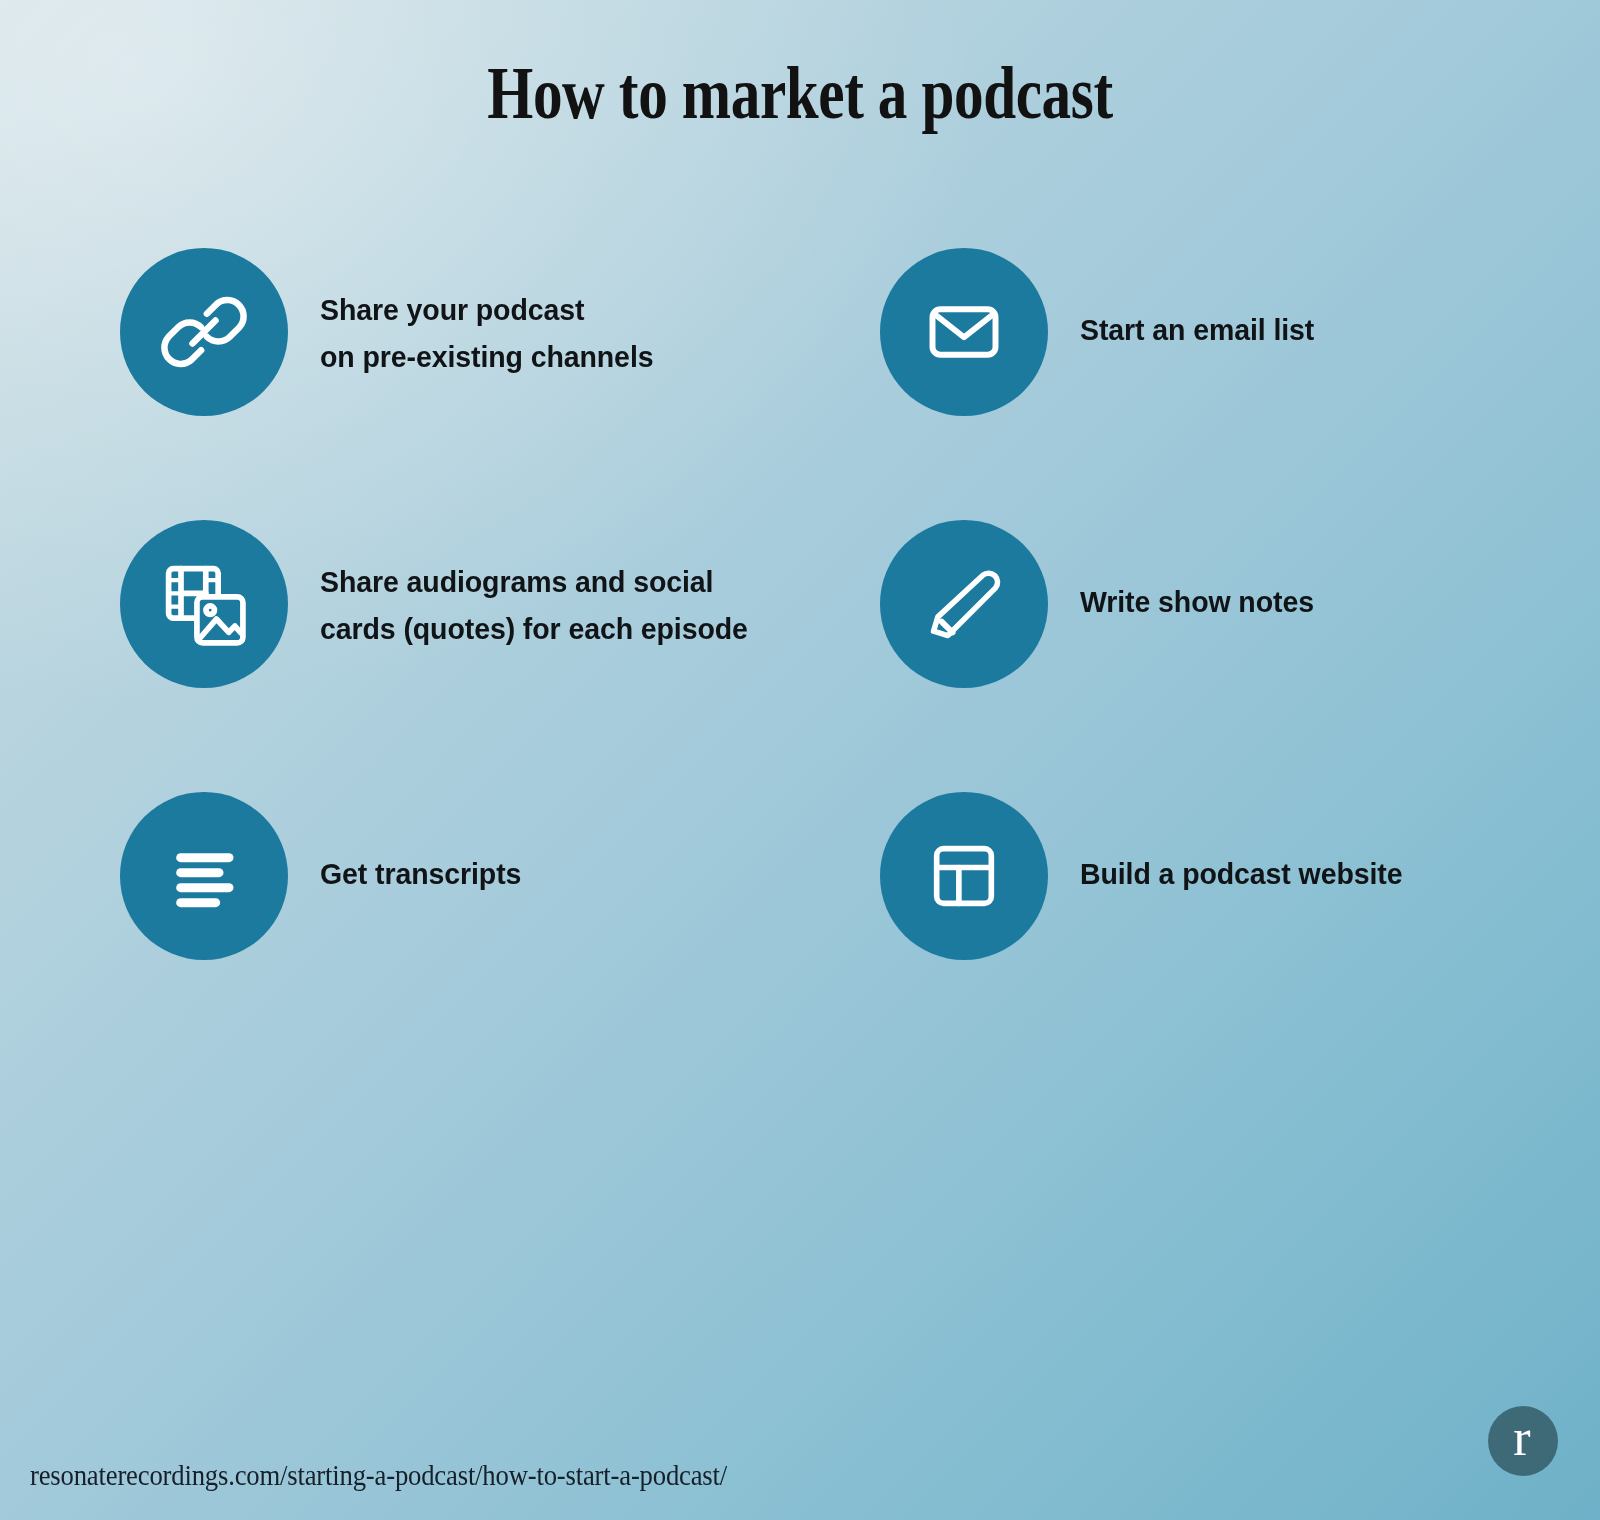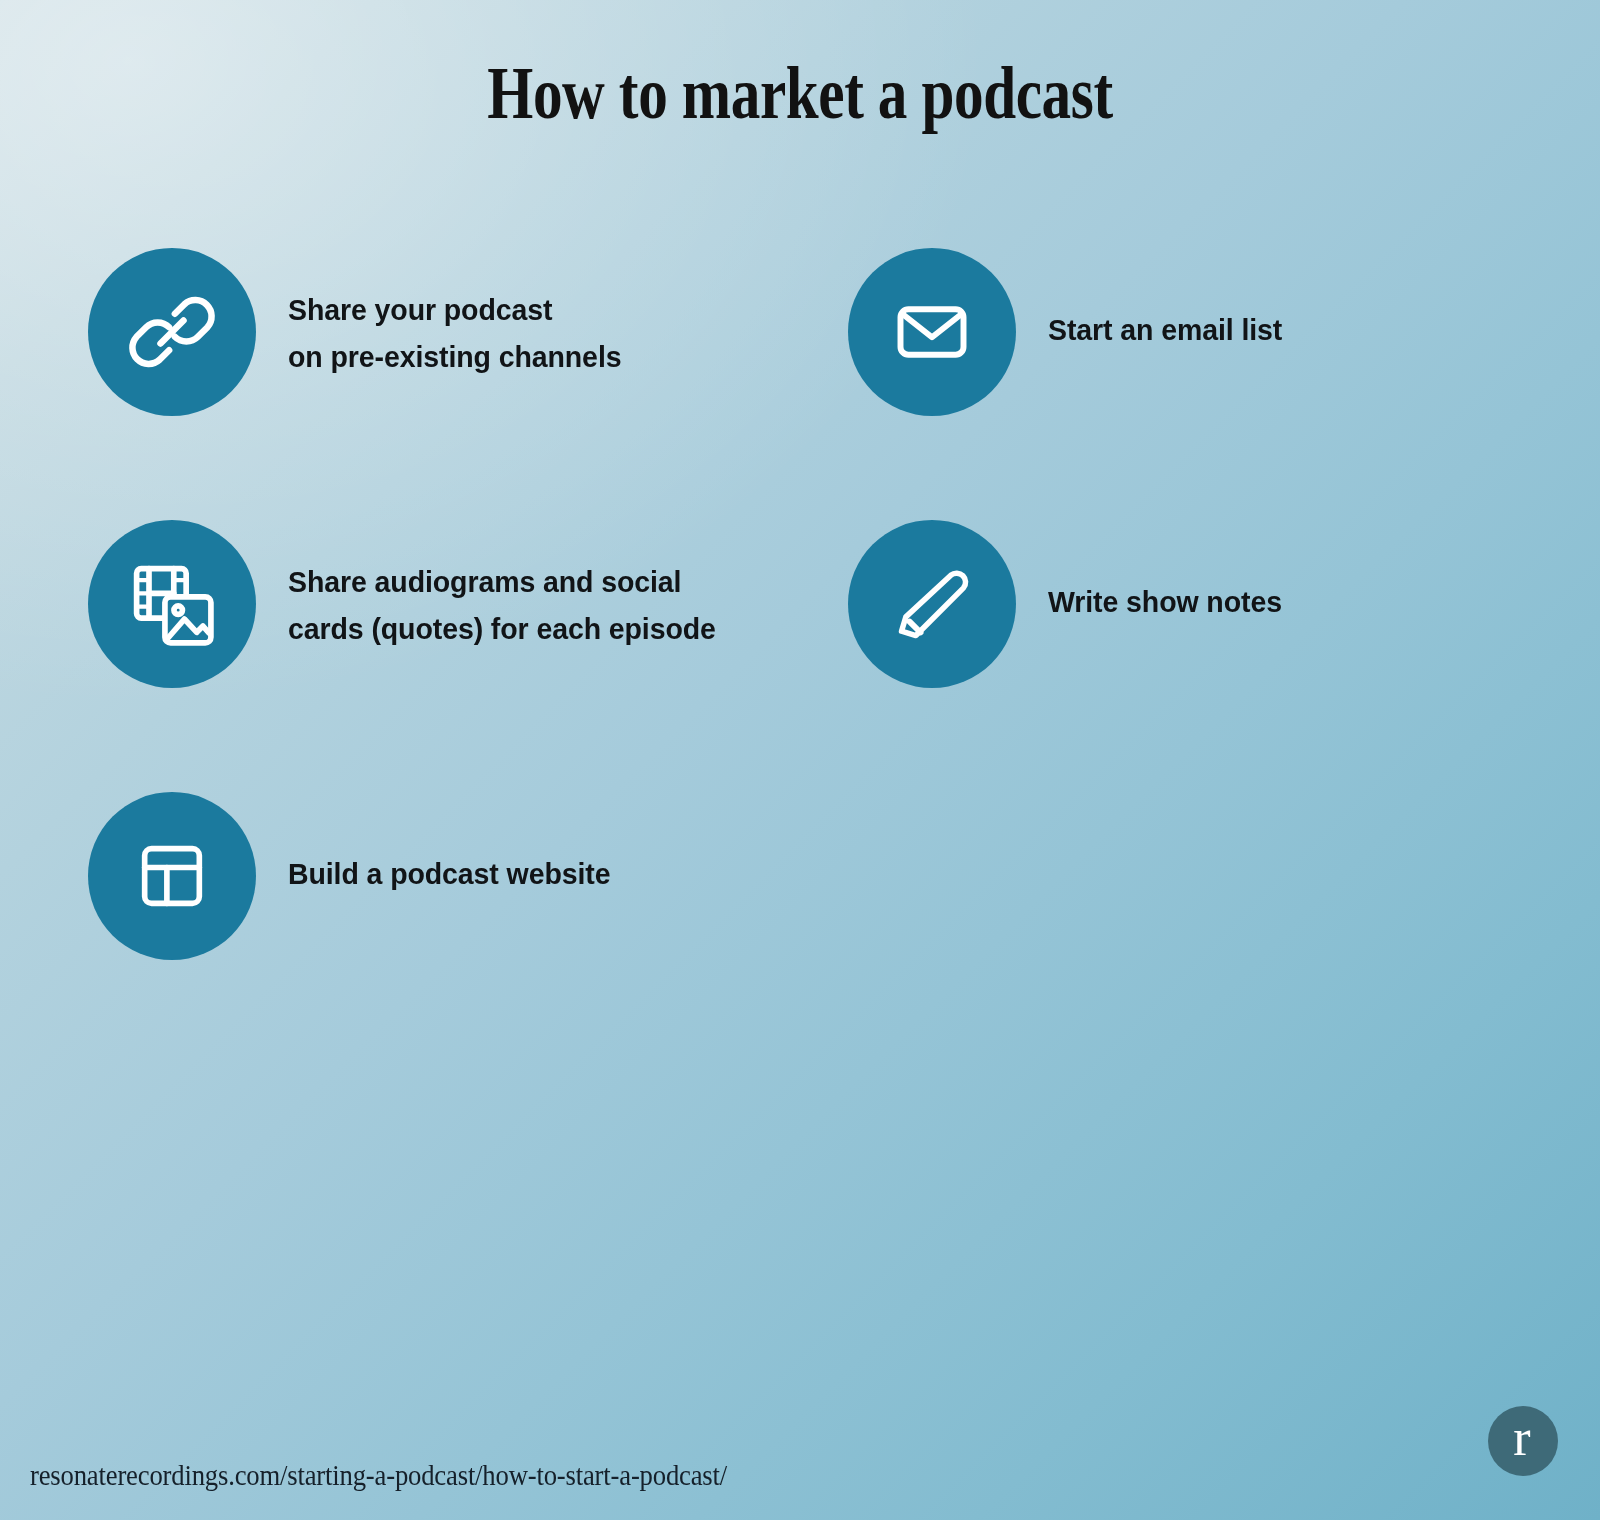--- a/index.html
+++ b/index.html
@@ -62,21 +62,21 @@
 
   .grid {
     position: absolute;
     top: 248px;
     left: 0;
     width: 1600px;
     display: grid;
     grid-template-columns: 760px 760px;
     grid-template-rows: 272px 272px 272px 250px;
     column-gap: 0px;
-    padding-left: 88px;
+    padding-left: 120px;
     box-sizing: border-box;
   }
 
   .item {
     display: flex;
     align-items: flex-start;
     gap: 32px;
   }
 
   .icon-circle {
@@ -214,20 +214,34 @@
           <path d="M36.2 7.6 a5.4 5.4 0 0 1 7.6 7.6 L15.2 43.8 L6.6 41.2 L9.2 32.6 Z" transform="translate(-1,-1) scale(0.93) translate(2,2)"></path>
           <line x1="11.5" y1="33.8" x2="17.6" y2="39.9"></line>
         </svg>
       </div>
       <div class="item-label">
         <span>Write show notes</span>
         
       </div>
     </div>
 
+    <div class="item single">
+      <div class="icon-circle">
+        <svg width="80" height="80" viewBox="0 0 48 48" fill="none" stroke="#ffffff" stroke-width="5.4" stroke-linecap="round">
+          <line x1="10" y1="13" x2="39" y2="13"></line>
+          <line x1="10" y1="22" x2="33" y2="22"></line>
+          <line x1="10" y1="31" x2="39" y2="31"></line>
+          <line x1="10" y1="40" x2="31" y2="40"></line>
+        </svg>
+      </div>
+      <div class="item-label">
+        <span>Get transcripts</span>
+        
+      </div>
+    </div>
 
     <div class="item single">
       <div class="icon-circle">
         <svg width="82" height="82" viewBox="0 0 48 48" fill="none" stroke="#ffffff" stroke-width="3.3" stroke-linecap="round" stroke-linejoin="round">
           <rect x="8" y="8" width="32" height="32" rx="4"></rect>
           <line x1="8" y1="19" x2="40" y2="19"></line>
           <line x1="21" y1="19" x2="21" y2="40"></line>
         </svg>
       </div>
       <div class="item-label">

